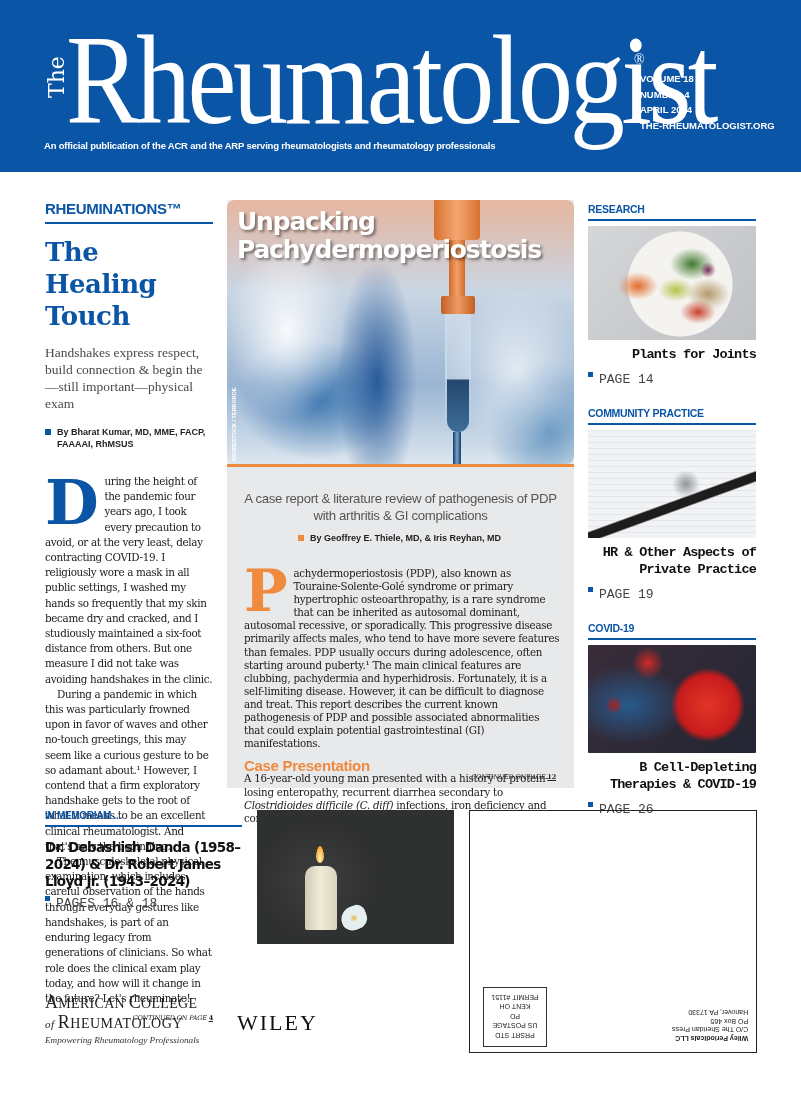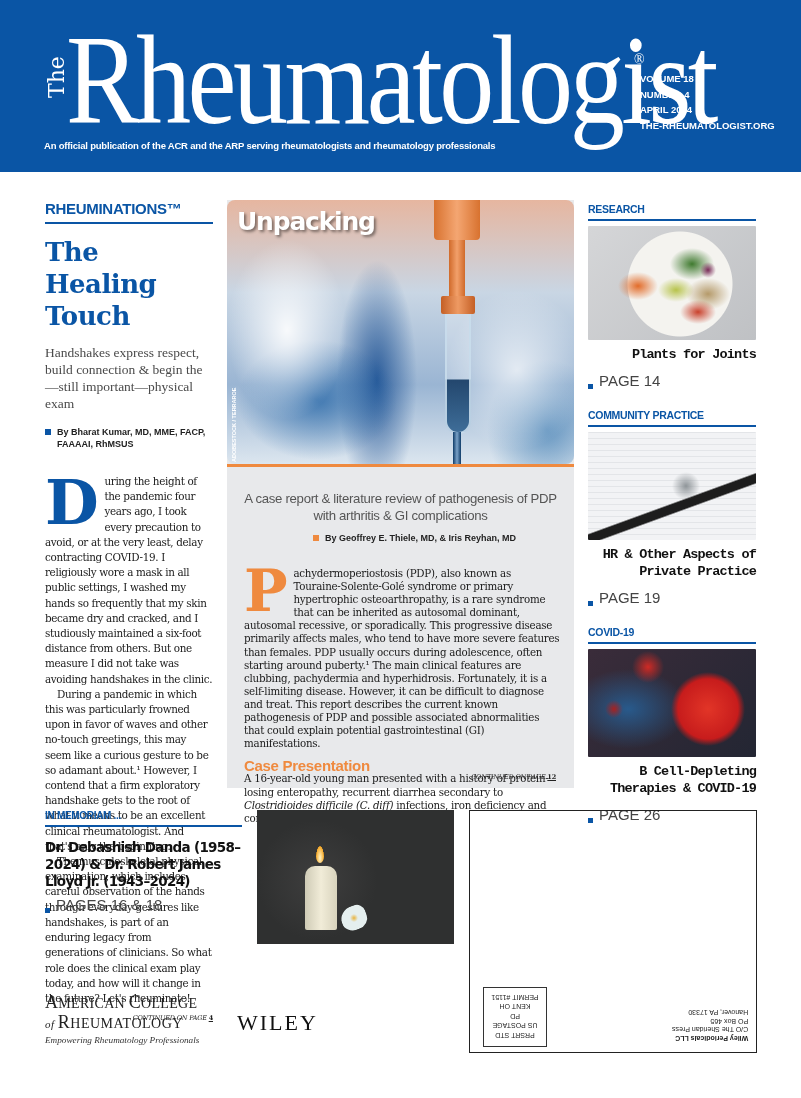--- a/index.html
+++ b/index.html
@@ -47,21 +47,21 @@
       linear-gradient(180deg, #e6b6a0 0%, #c9d6e4 35%, #9ab5d3 70%, #dce6ef 100%); border-radius: 8px; }
   .feature .hero-title { position: absolute; left: 10px; top: 8px; font-family: "DejaVu Sans", sans-serif; font-weight: bold; font-size: 25px; line-height: 28px; color: #fff; letter-spacing: -1.2px; text-shadow: 2px 2px 3px rgba(0,0,0,0.45); }
   .iv-top { position: absolute; left: 207px; top: 0; width: 46px; height: 40px; background: linear-gradient(90deg,#d8722f,#f4a672,#d8722f); border-radius: 0 0 4px 4px; }
   .iv-neck { position: absolute; left: 222px; top: 40px; width: 16px; height: 60px; background: linear-gradient(90deg,#d06a2a,#f2a06a,#d06a2a); }
   .iv-cap { position: absolute; left: 214px; top: 96px; width: 34px; height: 18px; background: linear-gradient(90deg,#c45f25,#ee9a63,#c45f25); border-radius: 2px; }
   .iv-chamber { position: absolute; left: 218px; top: 114px; width: 26px; height: 120px; border: 2px solid rgba(200,220,235,0.9); border-top: none; border-radius: 0 0 13px 13px; background: linear-gradient(180deg, rgba(255,255,255,0.25) 0%, rgba(255,255,255,0.25) 55%, #23476e 56%, #3e6d98 100%); }
   .iv-tube { position: absolute; left: 226px; top: 232px; width: 8px; height: 32px; background: linear-gradient(90deg,#0e3b68,#7aa2c8,#0e3b68); }
   .credit { position: absolute; left: 4px; top: 166px; font-family: "Liberation Sans", sans-serif; font-weight: bold; font-size: 5.5px; color: #fff; transform: rotate(-90deg); transform-origin: left top; top: 262px; white-space: nowrap; }
   .feature .orange-rule { position: absolute; left: 0; top: 264px; width: 347px; height: 3px; background: #ef8a3f; }
   .feature .deck { position: absolute; left: 10px; top: 290px; width: 327px; text-align: center; font-family: "Liberation Sans", sans-serif; font-size: 13.2px; line-height: 17px; color: #555; letter-spacing: -0.3px; }
-  .feature .byline { position: absolute; left: 86px; top: 332px; }
+  .feature .byline { position: absolute; left: 71px; top: 332px; }
   .feature .byline .sq { background: #ef8a3f; }
   .feature .body-text { position: absolute; left: 17px; top: 367px; width: 316px; font-size: 10.3px; line-height: 13.1px; letter-spacing: -0.25px; }
   .feature .dropcap { color: #ef8a3f; font-size: 58px; line-height: 48px; margin: 0 6px 0 0; }
   .case-head { font-family: "Liberation Sans", sans-serif; font-weight: bold; color: #ef8a3f; font-size: 15px; margin-top: 9px; letter-spacing: -0.3px; }
   .feature .continued { position: absolute; right: 18px; top: 573px; }
 
   
   .right { position: absolute; left: 588px; top: 203px; width: 168px; }
   .right .section-head { font-size: 10.5px; }
   .right .rule { margin-top: 4px; }
@@ -80,21 +80,21 @@
       linear-gradient(160deg, transparent 60%, #1d1d1d 61%, #1d1d1d 66%, transparent 67%),
       repeating-linear-gradient(0deg, #f2f3f5 0 5px, #e3e5e8 5px 6px),
       linear-gradient(135deg, #f7f7f8, #dcdfe3); }
   .thumb.virus { height: 108px; background:
       radial-gradient(circle 36px at 120px 60px, #e23527 0, #c71c1c 30px, transparent 37px),
       radial-gradient(circle 16px at 60px 18px, #cf2a25, transparent),
       radial-gradient(circle 9px at 26px 60px, #a72120, transparent),
       radial-gradient(ellipse 60px 40px at 40px 60px, #285a8c, transparent),
       linear-gradient(135deg, #3a2c3a, #232633); }
   .right .story { margin-top: 6px; font-family: Liberation Mono, monospace; font-weight: bold; font-size: 13.5px; line-height: 17px; color: #111; letter-spacing: -0.8px; text-align: right; }
-  .pageref { font-family: Liberation Sans, sans-serif; font-size: 15px; color: #444; display: flex; align-items: flex-end; margin-top: 9px; }
+  .pageref { font-family: Liberation Mono, monospace; font-size: 13px; color: #444; display: flex; align-items: flex-start; margin-top: 9px; }
   .pageref .sq { width: 5px; height: 5px; background: #0a55a5; margin-right: 6px; }
   .right .section-head.next { margin-top: 20px; }
 
   
   .memoriam { position: absolute; left: 45px; top: 810px; width: 197px; }
   .memoriam .section-head { font-size: 10px; }
   .memoriam .rule { margin-top: 4px; height: 1.5px; }
   .memoriam .title { margin-top: 12px; font-family: "DejaVu Sans", sans-serif; font-weight: bold; font-size: 13.5px; line-height: 17px; color: #111; letter-spacing: -0.7px; }
   .memoriam .pageref { margin-top: 6px; }
   .candle-photo { position: absolute; left: 257px; top: 810px; width: 197px; height: 134px; background: radial-gradient(ellipse 60px 60px at 60px 70px, #3e3e3e, transparent), #2f3030; }
@@ -155,20 +155,21 @@
 
 <section class="feature">
   <div class="hero">
     <div class="iv-top"></div>
     <div class="iv-neck"></div>
     <div class="iv-cap"></div>
     <div class="iv-chamber"></div>
     <div class="iv-tube"></div>
     <div class="hero-title">
       <div>Unpacking</div>
+      <div>Pachydermoperiostosis</div>
     </div>
     <div class="credit">ADOBESTOCK / TERRAROE</div>
   </div>
   <div class="orange-rule"></div>
   <div class="deck">A case report &amp; literature review of pathogenesis of PDP with arthritis &amp; GI complications</div>
   <div class="byline">
     <span class="sq"></span>
     <span>By Geoffrey E. Thiele, MD, &amp; Iris Reyhan, MD</span>
   </div>
   <div class="body-text">

